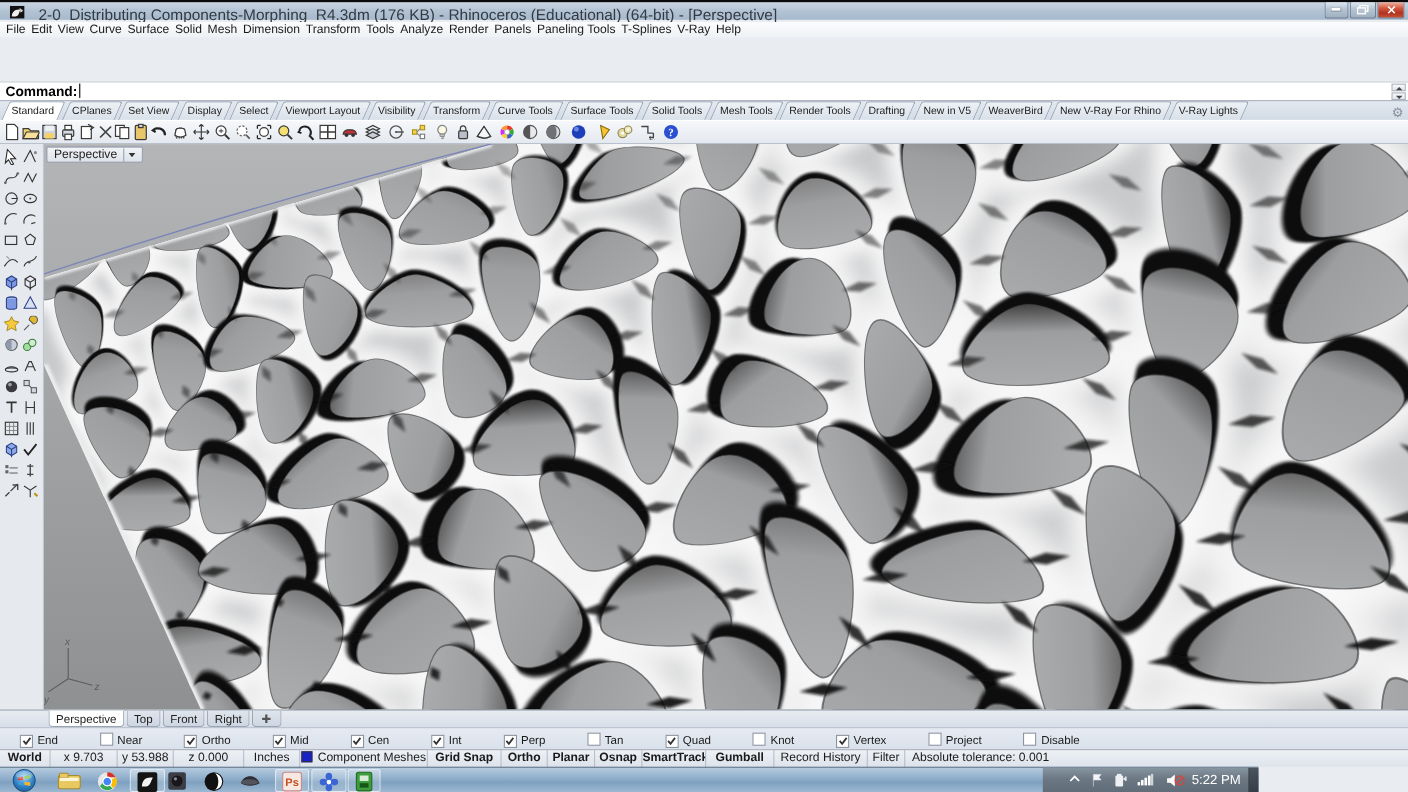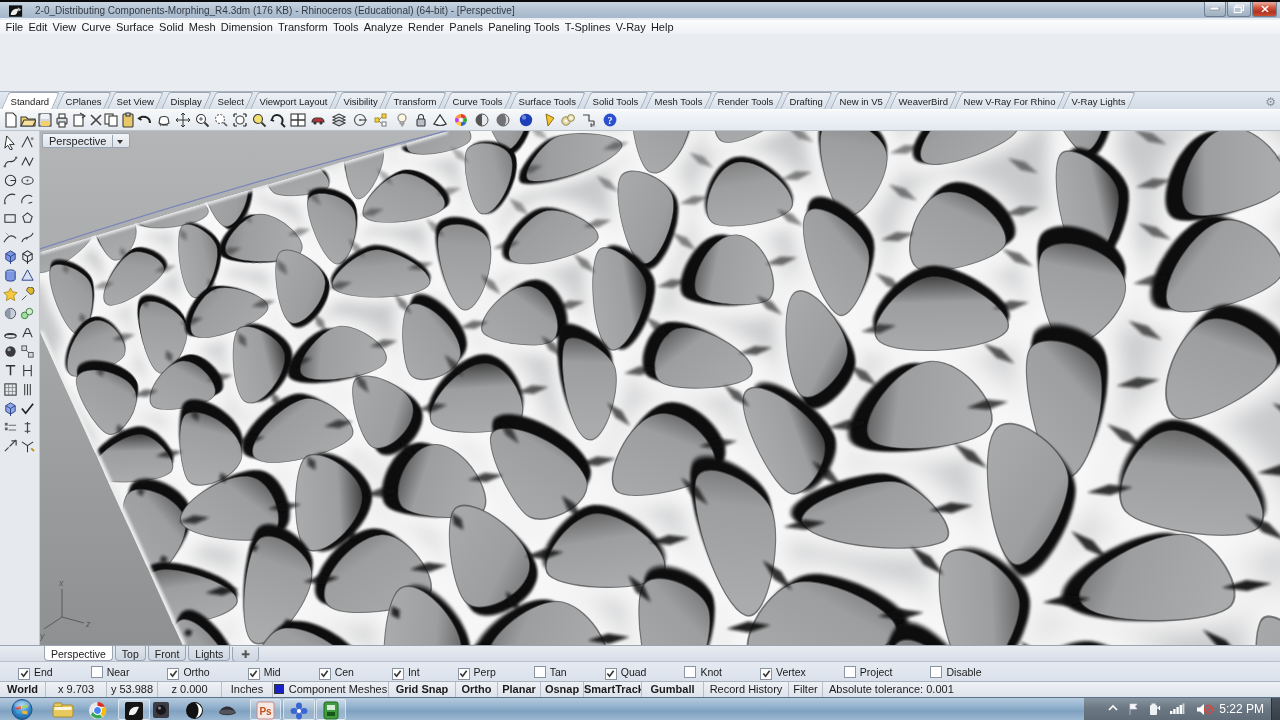--- a/index.html
+++ b/index.html
@@ -2,21 +2,21 @@
 <html><head><meta charset="utf-8"><style>
 * { margin:0; padding:0; box-sizing:border-box; }
 html,body { width:1280px; height:720px; overflow:hidden;
   font-family:"Liberation Sans", sans-serif; background:#000; }
 #page { position:relative; width:1280px; height:720px; background:#e9ecf1; }
 
 #title { position:absolute; left:0; top:0; width:1280px; height:18px;
   background:linear-gradient(#c9d5e2 0%, #b3c3d4 50%, #a5b8cc 100%);
   border-top:2px solid #0a0a0a; }
 #title .ticon { position:absolute; left:9px; top:3px; width:14px; height:13px; }
-#title .ttext { position:absolute; left:35px; top:3px; font-size:10px; color:#333a42; white-space:nowrap; }
+#title .ttext { position:absolute; left:35px; top:3px; font-size:14px; color:#333a42; white-space:nowrap; }
 #wbtns { position:absolute; right:3px; top:0; height:15px; }
 .wb { display:inline-block; width:22px; height:15px; margin-left:1px;
   border:1px solid #6e7f90; border-top:none; border-radius:0 0 3px 3px;
   background:linear-gradient(#dfe8f0,#b6c4d2 45%,#9fb0c0); vertical-align:top; position:relative;}
 .wb.rest { width:24px; }
 .wb.close { width:25px; background:linear-gradient(#e8a090 8%,#d4563c 40%,#b03222 70%,#c8502f); }
 .wb svg { position:absolute; left:50%; top:50%; transform:translate(-50%,-50%); }
 
 #menu { position:absolute; left:0; top:20px; width:1280px; height:14px;
   background:linear-gradient(#fbfcfd,#eef1f5); font-size:11px; color:#1a1a1a; }
@@ -75,21 +75,21 @@
 .cb { display:inline-block; width:12px; height:12px; background:#fff; border:1px solid #8a93a0; vertical-align:-2px; text-align:center; line-height:8px;}
 .osl { margin-left:4px; }
 
 #status { position:absolute; left:0; top:681px; width:1280px; height:16px;
   background:linear-gradient(#eef1f5,#dde3ec); border-top:1px solid #aab2be; font-size:11px; color:#1a1a1a; white-space:nowrap;}
 .stc { display:inline-block; height:16px; border-right:1px solid #b6bec9; text-align:center; padding-top:1px; vertical-align:top; overflow:hidden;}
 .stc.b { font-weight:bold; }
 .stc.last { text-align:left; padding-left:6px; border-right:none; }
 .bluesq { display:inline-block; width:10px; height:10px; background:#1722c8; border:1px solid #333; vertical-align:-1px; margin-right:5px;}
 
-#taskbar { position:absolute; left:0; top:697px; width:1280px; height:23px;
+#taskbar { position:absolute; left:0; top:697px; width:1144px; height:23px;
   background:linear-gradient(#b5cade 0%, #92b1cd 40%, #7fa1c0 60%, #9cb8d2 100%); border-top:1px solid #5a7288;}
 #tray { position:absolute; right:0; top:0; width:196px; height:23px; background:linear-gradient(#8795a0,#6b7884 45%,#5f6c78);text-align:center; }
 #showdesk { position:absolute; right:0; top:0; width:9px; height:23px; background:linear-gradient(#4a545e,#343c44); border-left:1px solid #2a3036; }
 #clock { position:absolute; right:16px; top:4px; color:#fff; font-size:12px; }
 .tki { position:absolute; top:2px; }
 .tki.f { border:1px solid rgba(255,255,255,0.55); border-radius:2px; background:linear-gradient(rgba(255,255,255,0.35),rgba(255,255,255,0.08)); padding:0 5px; top:1px; height:21px;}
 .tki svg { vertical-align:middle; margin-top:1px;}
 #orb { position:absolute; left:10px; top:0px; }
 .trayic { position:absolute; top:5px; }
 </style></head>
@@ -109,20 +109,28 @@
             <rect x="3" y="0.5" width="8" height="6" fill="none" stroke="#fff" stroke-width="1.4"></rect>
             <rect x="0.5" y="3" width="8" height="6" fill="#b6c4d2" stroke="#fff" stroke-width="1.4"></rect>
           </svg></span><span class="wb close"><svg width="8" height="7" viewBox="0 0 9 8">
             <path d="M1 0.5 L8 7.5 M8 0.5 L1 7.5" stroke="#fff" stroke-width="1.7"></path>
           </svg></span></span>
   </div>
 
   <div id="menu"><span class="mi">File</span><span class="mi">Edit</span><span class="mi">View</span><span class="mi">Curve</span><span class="mi">Surface</span><span class="mi">Solid</span><span class="mi">Mesh</span><span class="mi">Dimension</span><span class="mi">Transform</span><span class="mi">Tools</span><span class="mi">Analyze</span><span class="mi">Render</span><span class="mi">Panels</span><span class="mi">Paneling Tools</span><span class="mi">T-Splines</span><span class="mi">V-Ray</span><span class="mi">Help</span></div>
 
 
+  <div id="cmdline">
+      <b>Command:</b>
+      <span class="cur"></span>
+      <span id="spin">
+        <div class="up"></div>
+        <div class="dn"></div>
+      </span>
+    </div>
 
   <div id="tabbar"><span class="tab active"><span class="inner">Standard</span></span><span class="tab"><span class="inner">CPlanes</span></span><span class="tab"><span class="inner">Set View</span></span><span class="tab"><span class="inner">Display</span></span><span class="tab"><span class="inner">Select</span></span><span class="tab"><span class="inner">Viewport Layout</span></span><span class="tab"><span class="inner">Visibility</span></span><span class="tab"><span class="inner">Transform</span></span><span class="tab"><span class="inner">Curve Tools</span></span><span class="tab"><span class="inner">Surface Tools</span></span><span class="tab"><span class="inner">Solid Tools</span></span><span class="tab"><span class="inner">Mesh Tools</span></span><span class="tab"><span class="inner">Render Tools</span></span><span class="tab"><span class="inner">Drafting</span></span><span class="tab"><span class="inner">New in V5</span></span><span class="tab"><span class="inner">WeaverBird</span></span><span class="tab"><span class="inner">New V-Ray For Rhino</span></span><span class="tab"><span class="inner">V-Ray Lights</span></span><span id="gear">⚙</span></div>
 
   <div id="toolbar"><span class="tbi" style="width:17px"><svg width="16" height="16" viewBox="0 0 16 16">
           <path d="M3 1 h7 l3 3 v11 h-10 z" fill="#fff" stroke="#3a3a3a" stroke-width="1.1"></path>
         </svg></span><span class="tbi" style="width:17px"><svg width="16" height="16" viewBox="0 0 16 16">
           <path d="M1 5 h5 l2 2 h7 v7 h-14 z" fill="#f3d36a" stroke="#3a3a3a" stroke-width="1.1"></path>
           <path d="M1 14 l3-6 h12 l-3 6 z" fill="#f7e09a" stroke="#3a3a3a" stroke-width="1.1"></path>
         </svg></span><span class="tbi" style="width:17px"><svg width="16" height="16" viewBox="0 0 16 16">
           <rect x="2" y="2" width="12" height="12" fill="#cfd4dc" stroke="#3a3a3a" stroke-width="1.1"></rect>
@@ -1368,21 +1376,21 @@
           <line x1="22" y1="486" x2="4" y2="498"></line>
           <line x1="22" y1="486" x2="44" y2="492"></line>
         </g>
         <g fill="#5a5b5d" font-family="Liberation Sans, sans-serif" font-size="9" font-style="italic">
           <text x="19" y="455">x</text>
           <text x="0" y="508">y</text>
           <text x="46" y="496">z</text>
         </g>
       </svg><span id="vplabel">Perspective<span class="dd"></span></span></div>
 
-  <div id="vptabs"><span class="vpt active">Perspective</span><span class="vpt">Top</span><span class="vpt">Front</span><span class="vpt">Lights</span><span class="vpt plus">✚</span></div>
+  <div id="vptabs"><span class="vpt active">Perspective</span><span class="vpt">Top</span><span class="vpt">Front</span><span class="vpt">Right</span><span class="vpt plus">✚</span></div>
 
   <div id="osnap"><span class="osi"><span class="cb"><svg width="9" height="9" viewBox="0 0 10 10">
             <path d="M1.5 5 l2.5 3 4.5-6" stroke="#333" stroke-width="1.8" fill="none"></path>
           </svg></span><span class="osl">End</span></span><span class="osi"><span class="cb"></span><span class="osl">Near</span></span><span class="osi"><span class="cb"><svg width="9" height="9" viewBox="0 0 10 10">
             <path d="M1.5 5 l2.5 3 4.5-6" stroke="#333" stroke-width="1.8" fill="none"></path>
           </svg></span><span class="osl">Ortho</span></span><span class="osi"><span class="cb"><svg width="9" height="9" viewBox="0 0 10 10">
             <path d="M1.5 5 l2.5 3 4.5-6" stroke="#333" stroke-width="1.8" fill="none"></path>
           </svg></span><span class="osl">Mid</span></span><span class="osi"><span class="cb"><svg width="9" height="9" viewBox="0 0 10 10">
             <path d="M1.5 5 l2.5 3 4.5-6" stroke="#333" stroke-width="1.8" fill="none"></path>
           </svg></span><span class="osl">Cen</span></span><span class="osi"><span class="cb"><svg width="9" height="9" viewBox="0 0 10 10">

